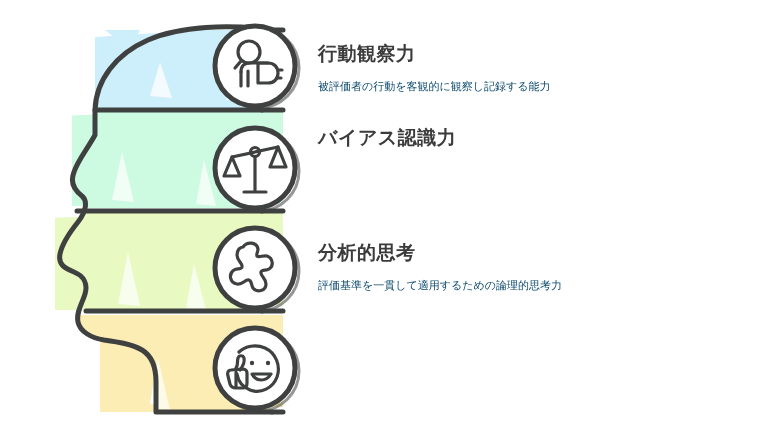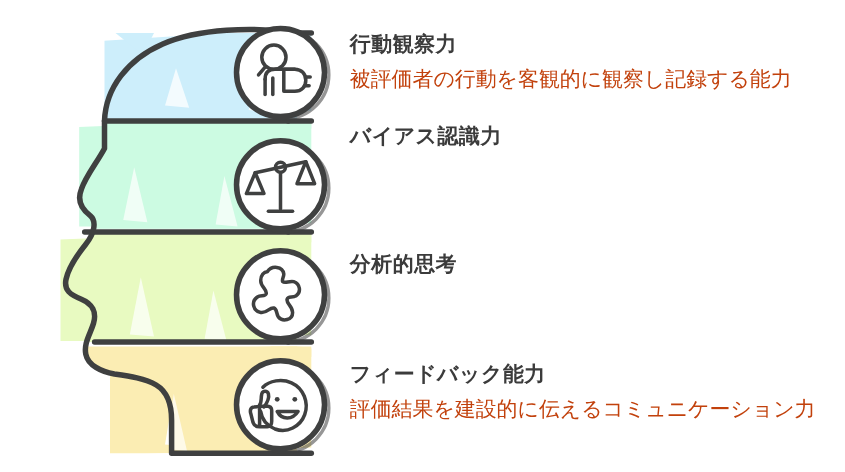--- a/index.html
+++ b/index.html
@@ -31,37 +31,38 @@
   .text-layer {
     position: absolute;
     left: 0;
     top: 0;
     width: 768px;
     height: 429px;
   }
   .item-text {
     position: absolute;
     left: 318px;
+    margin-top: 13px;
   }
   .item-text.i0 { top: 28px; }
   .item-text.i1 { top: 112px; }
   .item-text.i2 { top: 228px; font-family: Liberation Mono, monospace; }
   .item-text.i3 { top: 328px; }
   .item-title {
     font-size: 19px;
     font-weight: bold;
     color: #3b3b3b;
     letter-spacing: 0.5px;
     line-height: 26px;
     white-space: nowrap;
   }
   .item-desc {
-    font-size: 19px;
+    font-size: 11px;
     font-weight: normal;
-    color: #c2410c;
+    color: #0c4a6e;
     line-height: 20px;
     margin-top: 9px;
     white-space: nowrap;
   }
 </style>
 </head>
 <body>
 
 <div id="infographic">
 
@@ -270,21 +271,18 @@
       <div class="item-title">行動観察力</div>
       <div class="item-desc">被評価者の行動を客観的に観察し記録する能力</div>
     </div>
 
     <div class="item-text i1">
       <div class="item-title">バイアス認識力</div>
     </div>
 
     <div class="item-text i2">
       <div class="item-title">分析的思考</div>
+      <div class="item-desc">評価基準を一貫して適用するための論理的思考力</div>
     </div>
 
-    <div class="item-text i3">
-      <div class="item-title">フィードバック能力</div>
-      <div class="item-desc">評価結果を建設的に伝えるコミュニケーション力</div>
-    </div>
 
   </div>
 </div>
 
 </body></html>

